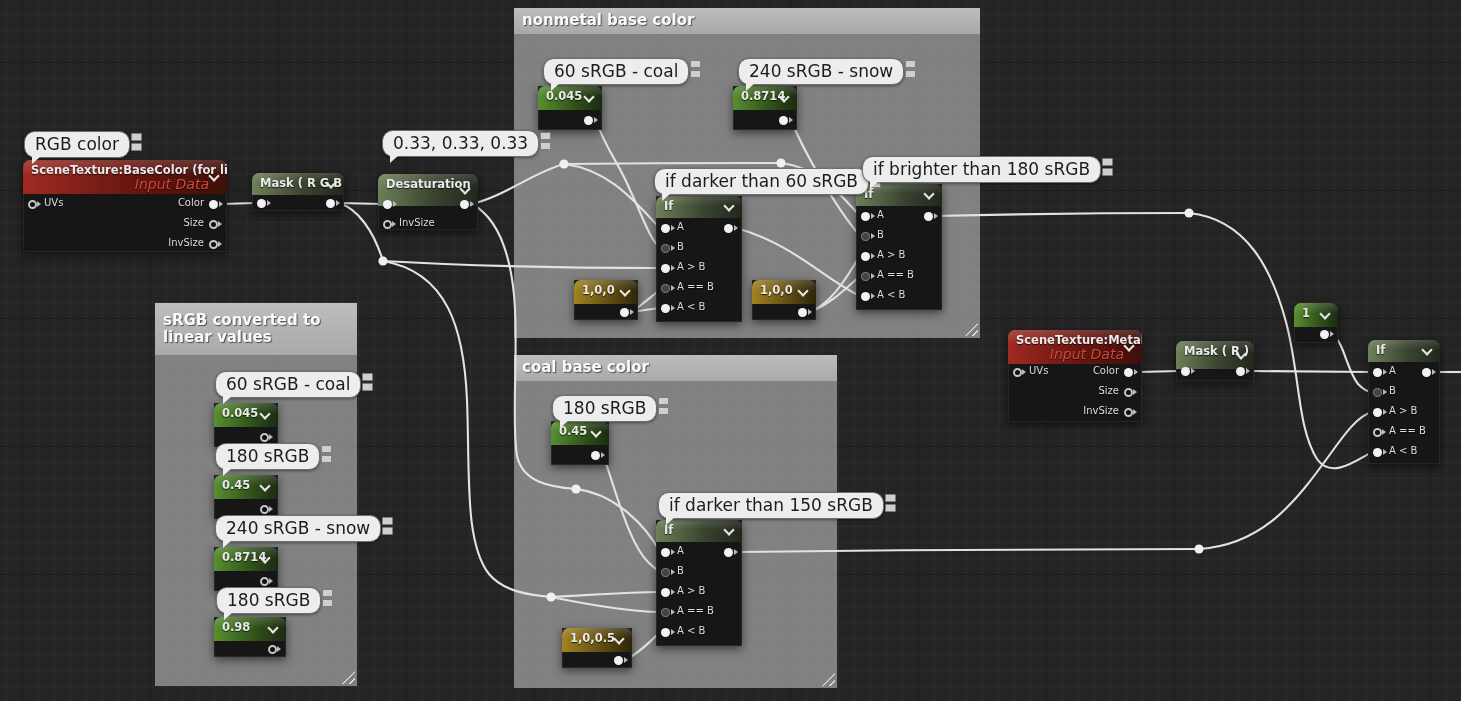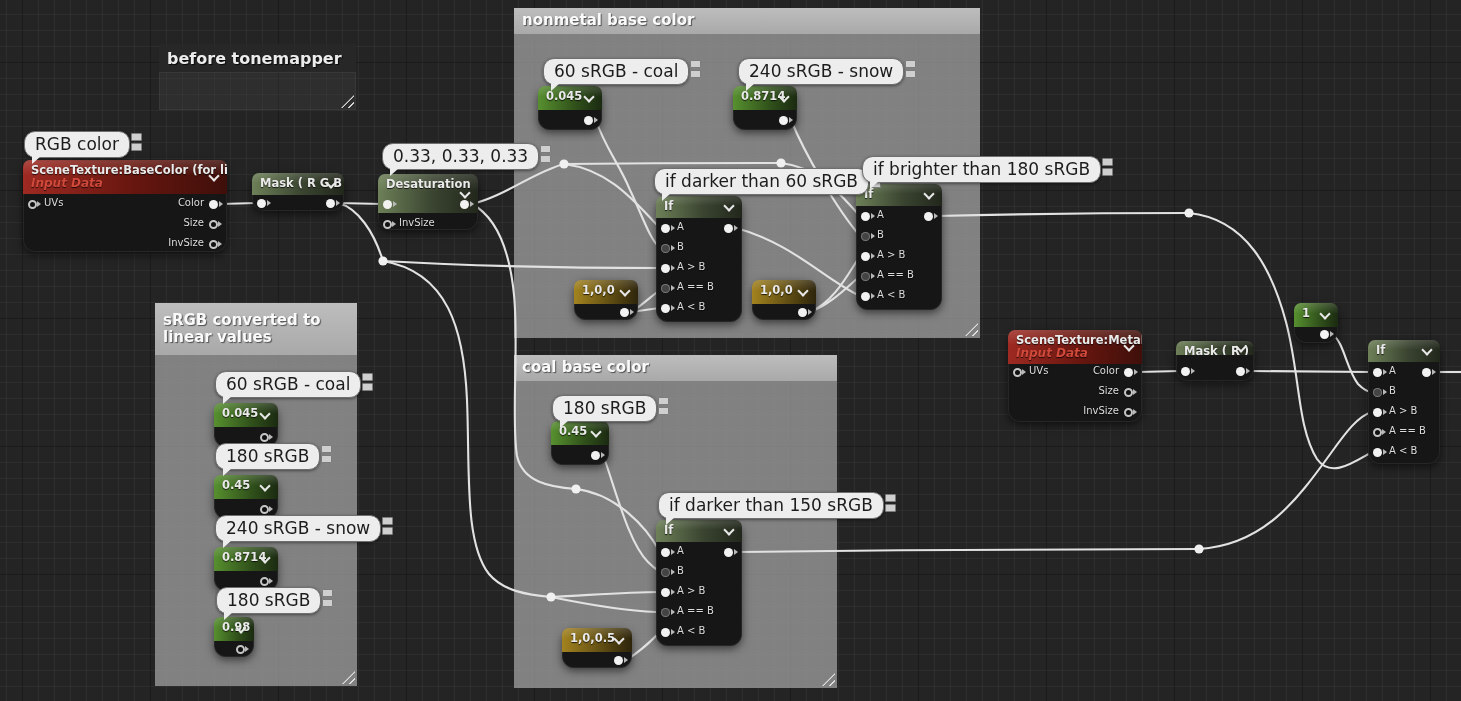--- a/index.html
+++ b/index.html
@@ -24,26 +24,26 @@
     text-shadow:1px 1px 1px rgba(0,0,0,.8);}
   .comment.dark .comment-body{background:rgba(70,70,70,.30);box-shadow:inset 0 0 0 1px rgba(255,255,255,.05);}
   .rsz{position:absolute;right:2px;bottom:2px;width:13px;height:13px;
     background:repeating-linear-gradient(135deg,#e8e8e8 0 1.5px,rgba(0,0,0,0) 1.5px 4.5px);
     clip-path:polygon(100% 0,100% 100%,0 100%);opacity:.9;}
   
   #wires{position:absolute;left:0;top:0;z-index:2;pointer-events:none;}
   #wires path{stroke:#e2e2e2;stroke-width:2.1;fill:none;}
   #wires circle{fill:#f0f0f0;}
   
-  .node{position:absolute;z-index:3;background:#161616;border-radius:12px;
+  .node{position:absolute;z-index:3;background:#161616;border-radius:0;
     box-shadow:0 3px 9px rgba(0,0,0,.55), inset 0 0 0 1px rgba(255,255,255,.07);}
   .nhdr{position:relative;border-radius:7px 7px 0 0;box-sizing:border-box;padding:3px 18px 2px 8px;
     color:#eaeaea;font-size:11.5px;font-weight:bold;text-shadow:0 1px 1px rgba(0,0,0,.75);
     white-space:nowrap;overflow:hidden;}
-  .nhdr .sub{display:block;font-size:12px;font-weight:700;font-style:italic;color:#d0493a;margin-top:-1px;}
+  .nhdr .sub{display:block;font-size:14px;font-weight:400;font-style:italic;color:#d0493a;margin-top:-1px;text-align:right;}
   .hred{background:linear-gradient(180deg,rgba(255,255,255,.16),rgba(255,255,255,0) 45%),
     linear-gradient(90deg,#9e2a22,#66160f 55%,#3f0f0a);}
   .hgreen{background:linear-gradient(180deg,rgba(255,255,255,.14),rgba(255,255,255,0) 45%),
     linear-gradient(90deg,#6d8058,#3a4430 55%,#22271c);}
   .hvgreen{background:linear-gradient(180deg,rgba(255,255,255,.17),rgba(255,255,255,0) 45%),
     linear-gradient(90deg,#57902f,#2f4f1a 60%,#1b2a11);}
   .hyellow{background:linear-gradient(180deg,rgba(255,255,255,.16),rgba(255,255,255,0) 45%),
     linear-gradient(90deg,#a3831f,#5c4a12 60%,#2d240b);}
   .chev{position:absolute;right:9px;top:50%;width:6px;height:6px;margin-top:-5px;
     border-right:2px solid #e8e8e8;border-bottom:2px solid #e8e8e8;transform:rotate(45deg);}
@@ -62,25 +62,20 @@
     box-shadow:0 1px 3px rgba(0,0,0,.45);}
   .bubble::before{content:"";position:absolute;left:7px;bottom:-7px;
     border-top:8px solid #ededed;border-right:9px solid transparent;}
   .bubble .ics{position:absolute;right:-13px;top:1px;display:flex;flex-direction:column;gap:2px;}
   .bubble .ics i{display:block;width:9px;height:6px;background:#cfcfcf;border:1px solid #7c7c7c;border-radius:1px;}
 </style>
 </head>
 <body>
 
 <div id="canvas">
-    <div class="comment dark" style="left: 159px; top: 44px; width: 197px; height: 66px;">
-      <div class="comment-bar" style="height: 28px;">before tonemapper</div>
-      <div class="comment-body" style="top: 28px;"></div>
-      <div class="rsz"></div>
-    </div>
     <div class="comment light" style="left: 514px; top: 8px; width: 466px; height: 330px;">
       <div class="comment-bar" style="height: 26px;">nonmetal base color</div>
       <div class="comment-body" style="top: 26px;"></div>
       <div class="rsz"></div>
     </div>
     <div class="comment light" style="left: 155px; top: 303px; width: 202px; height: 383px;">
       <div class="comment-bar" style="height: 52px;">sRGB converted to linear values</div>
       <div class="comment-body" style="top: 52px;"></div>
       <div class="rsz"></div>
     </div>
@@ -138,21 +133,21 @@
       <div class="plabel r" style="right: 23px; top: 57px;">Size</div>
       <div class="pin ring" style="right: 9px; top: 79.5px;"></div>
       <div class="plabel r" style="right: 23px; top: 77px;">InvSize</div>
     </div>
     <div class="node" style="left: 252px; top: 173px; width: 92px; height: 38px;">
       <div class="nhdr hgreen" style="height: 22px;"><span>Mask ( R G B )</span><div class="chev"></div></div>
       <div class="pin connected" style="left: 5px; top: 25.5px;"></div>
       <div class="pin connected" style="right: 9px; top: 25.5px;"></div>
     </div>
     <div class="node" style="left: 378px; top: 174px; width: 100px; height: 56px;">
-      <div class="nhdr hgreen" style="height: 39px;"><span>Desaturation</span><div class="chev"></div></div>
+      <div class="nhdr hgreen" style="height: 32px;"><span>Desaturation</span><div class="chev"></div></div>
       <div class="pin connected" style="left: 5px; top: 25.5px;"></div>
       <div class="pin ring" style="left: 5px; top: 45.5px;"></div>
       <div class="plabel" style="left: 21px; top: 43px;">InvSize</div>
       <div class="pin connected" style="right: 9px; top: 25.5px;"></div>
     </div>
     <div class="node" style="left: 538px; top: 86px; width: 64px; height: 44px;">
       <div class="nhdr hvgreen" style="height: 24px;"><span>0.045</span><div class="chev"></div></div>
       <div class="pin connected" style="right: 9px; top: 29.5px;"></div>
     </div>
     <div class="node" style="left: 733px; top: 86px; width: 64px; height: 44px;">
@@ -200,21 +195,21 @@
       <div class="pin ring" style="right: 9px; top: 29.5px;"></div>
     </div>
     <div class="node" style="left: 214px; top: 475px; width: 64px; height: 44px;">
       <div class="nhdr hvgreen" style="height: 24px;"><span>0.45</span><div class="chev"></div></div>
       <div class="pin ring" style="right: 9px; top: 29.5px;"></div>
     </div>
     <div class="node" style="left: 214px; top: 547px; width: 64px; height: 44px;">
       <div class="nhdr hvgreen" style="height: 24px;"><span>0.8714</span><div class="chev"></div></div>
       <div class="pin ring" style="right: 9px; top: 29.5px;"></div>
     </div>
-    <div class="node" style="left: 214px; top: 617px; width: 40px; height: 40px;">
+    <div class="node" style="left: 214px; top: 617px; width: 72px; height: 40px;">
       <div class="nhdr hvgreen" style="height: 24px;"><span>0.98</span><div class="chev"></div></div>
       <div class="pin ring" style="right: 9px; top: 27.5px;"></div>
     </div>
     <div class="node" style="left: 551px; top: 421px; width: 58px; height: 44px;">
       <div class="nhdr hvgreen" style="height: 24px;"><span>0.45</span><div class="chev"></div></div>
       <div class="pin connected" style="right: 9px; top: 29.5px;"></div>
     </div>
     <div class="node" style="left: 656px; top: 520px; width: 86px; height: 126px;">
       <div class="nhdr hgreen" style="height: 22px;"><span>If</span><div class="chev"></div></div>
       <div class="pin connected" style="left: 5px; top: 27.5px;"></div>
@@ -238,21 +233,21 @@
       <div class="pin ring" style="left: 5px; top: 37.5px;"></div>
       <div class="plabel" style="left: 21px; top: 35px;">UVs</div>
       <div class="pin connected" style="right: 9px; top: 37.5px;"></div>
       <div class="plabel r" style="right: 23px; top: 35px;">Color</div>
       <div class="pin ring" style="right: 9px; top: 57.5px;"></div>
       <div class="plabel r" style="right: 23px; top: 55px;">Size</div>
       <div class="pin ring" style="right: 9px; top: 77.5px;"></div>
       <div class="plabel r" style="right: 23px; top: 75px;">InvSize</div>
     </div>
     <div class="node" style="left: 1176px; top: 341px; width: 78px; height: 40px;">
-      <div class="nhdr hgreen" style="height: 14px;"><span>Mask ( R )</span><div class="chev"></div></div>
+      <div class="nhdr hgreen" style="height: 28px;"><span>Mask ( R )</span><div class="chev"></div></div>
       <div class="pin connected" style="left: 5px; top: 25.5px;"></div>
       <div class="pin connected" style="right: 9px; top: 25.5px;"></div>
     </div>
     <div class="node" style="left: 1294px; top: 303px; width: 44px; height: 40px;">
       <div class="nhdr hvgreen" style="height: 24px;"><span>1</span><div class="chev"></div></div>
       <div class="pin connected" style="right: 9px; top: 26.5px;"></div>
     </div>
     <div class="node" style="left: 1368px; top: 340px; width: 72px; height: 124px;">
       <div class="nhdr hgreen" style="height: 22px;"><span>If</span><div class="chev"></div></div>
       <div class="pin connected" style="left: 5px; top: 27.5px;"></div>
@@ -264,21 +259,21 @@
       <div class="pin ring" style="left: 5px; top: 87.5px;"></div>
       <div class="plabel" style="left: 21px; top: 85px;">A == B</div>
       <div class="pin connected" style="left: 5px; top: 107.5px;"></div>
       <div class="plabel" style="left: 21px; top: 105px;">A &lt; B</div>
       <div class="pin connected" style="right: 9px; top: 27.5px;"></div>
     </div>
     <div class="bubble" style="left: 24px; top: 131px;"><span>RGB color</span><span class="ics">
         <i></i>
         <i></i>
       </span></div>
-    <div class="bubble" style="left: 382px; top: 143px;"><span>0.33, 0.33, 0.33</span><span class="ics">
+    <div class="bubble" style="left: 382px; top: 130px;"><span>0.33, 0.33, 0.33</span><span class="ics">
         <i></i>
         <i></i>
       </span></div>
     <div class="bubble" style="left: 543px; top: 58px;"><span>60 sRGB - coal</span><span class="ics">
         <i></i>
         <i></i>
       </span></div>
     <div class="bubble" style="left: 738px; top: 58px;"><span>240 sRGB - snow</span><span class="ics">
         <i></i>
         <i></i>

